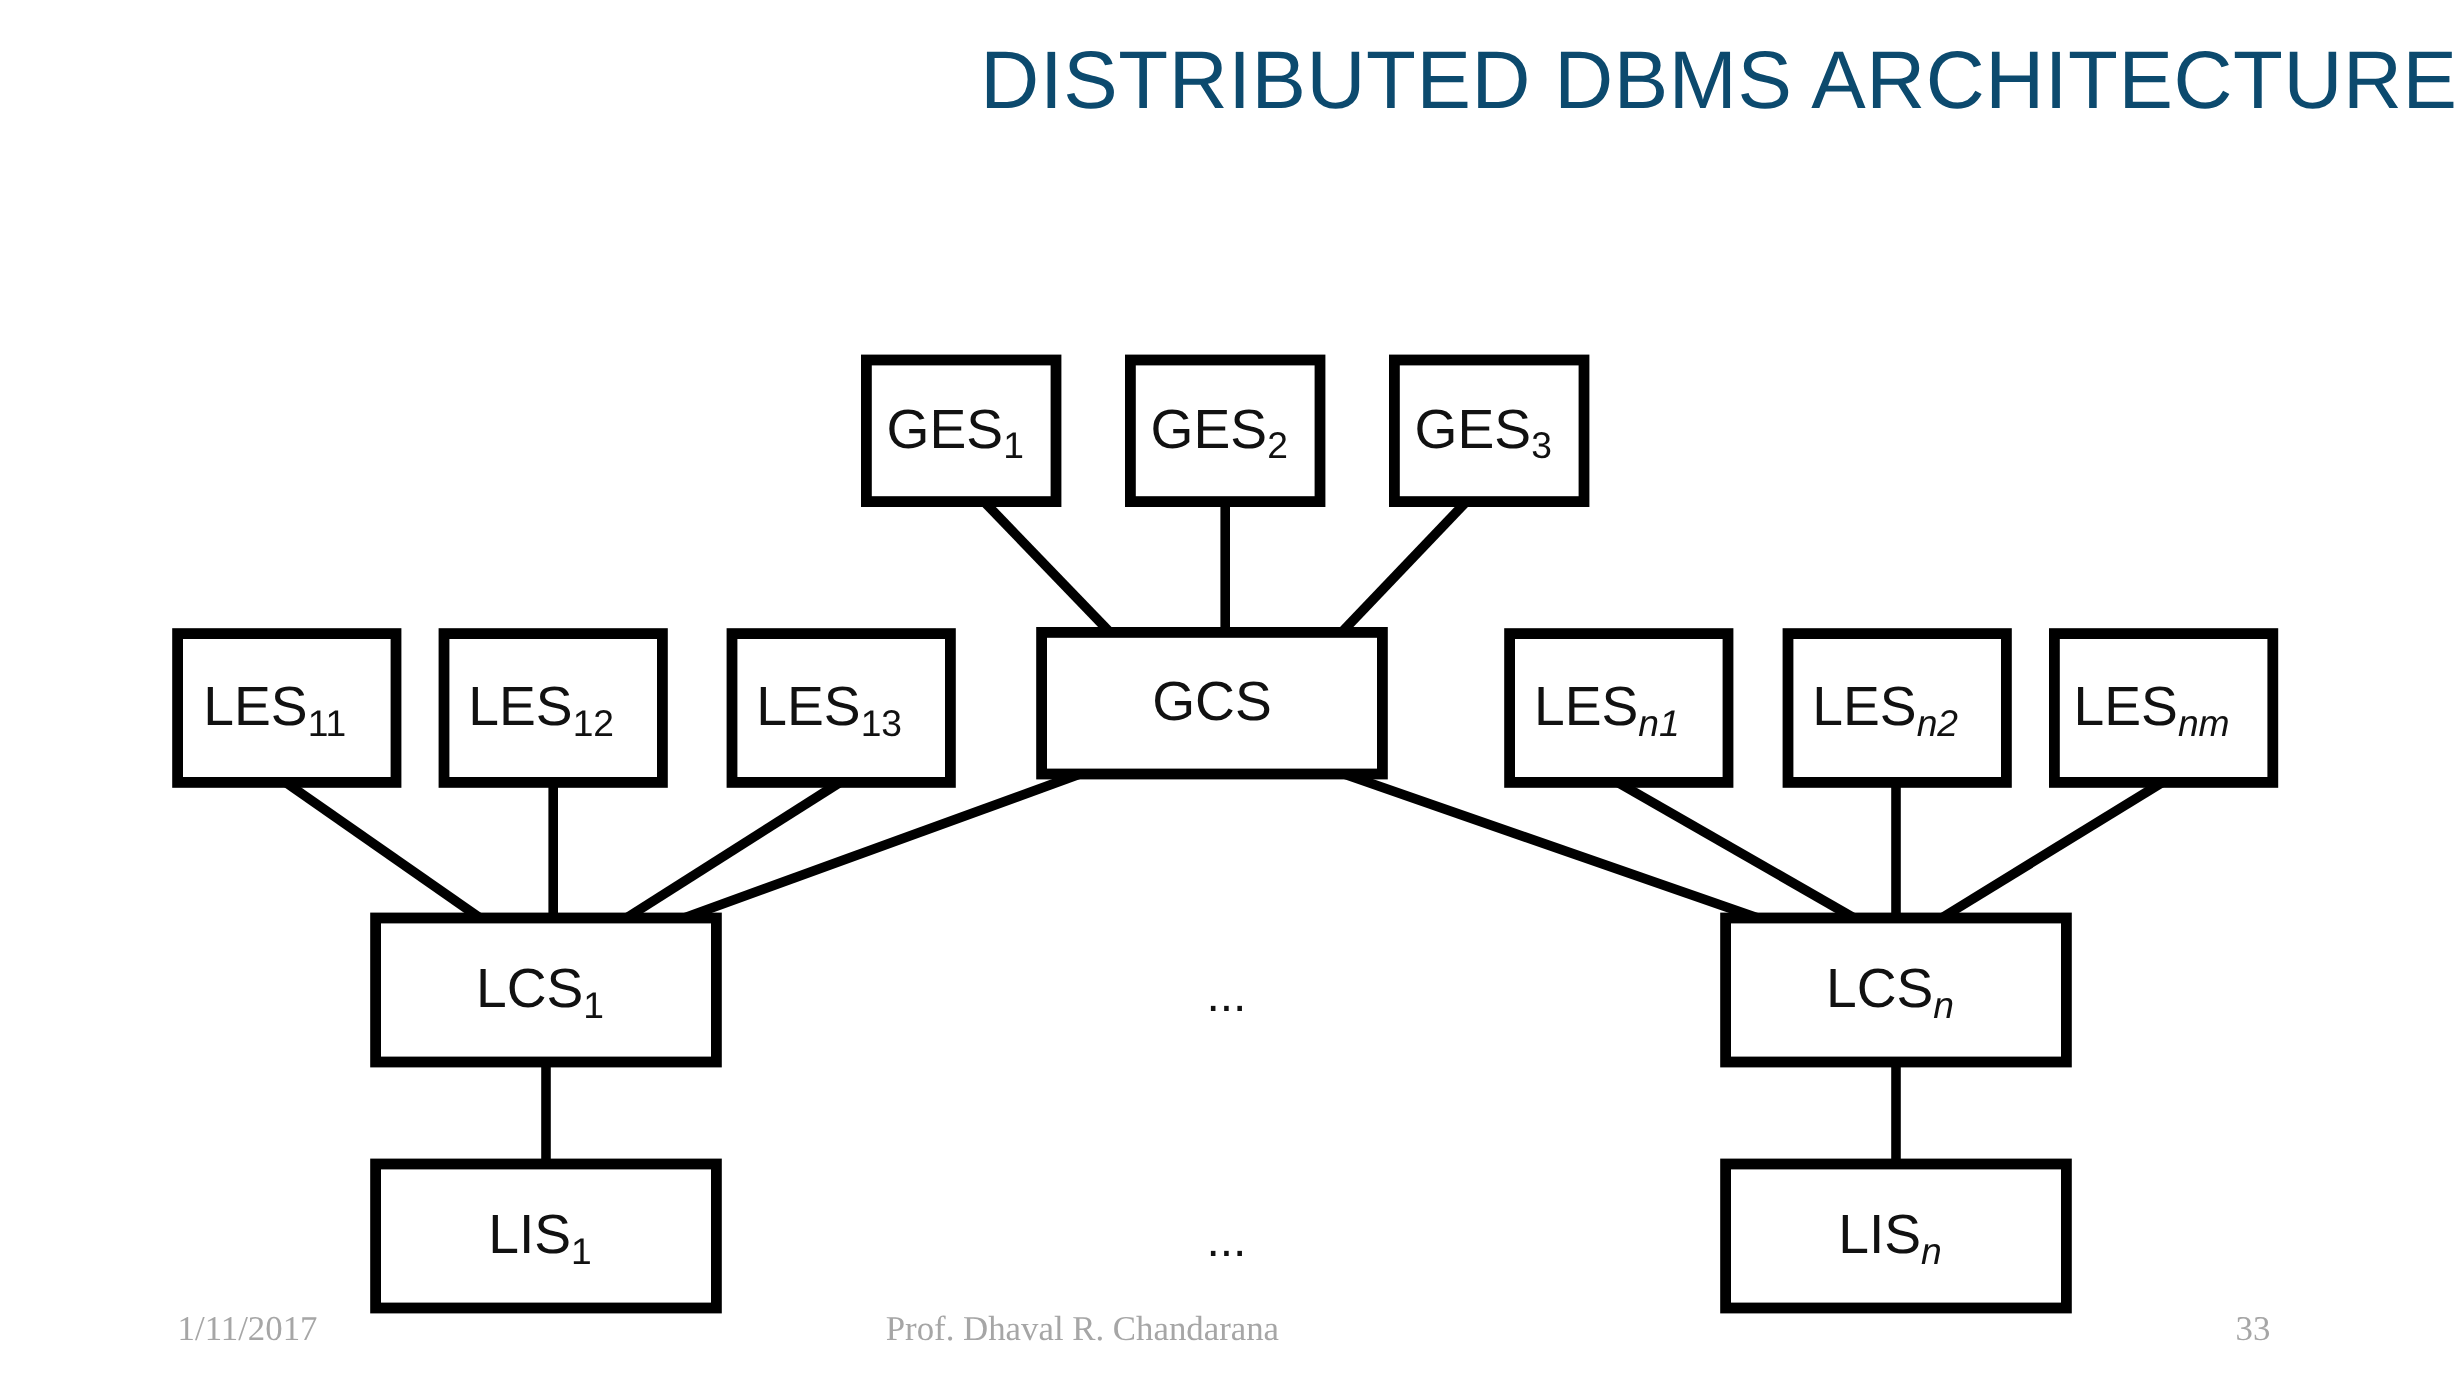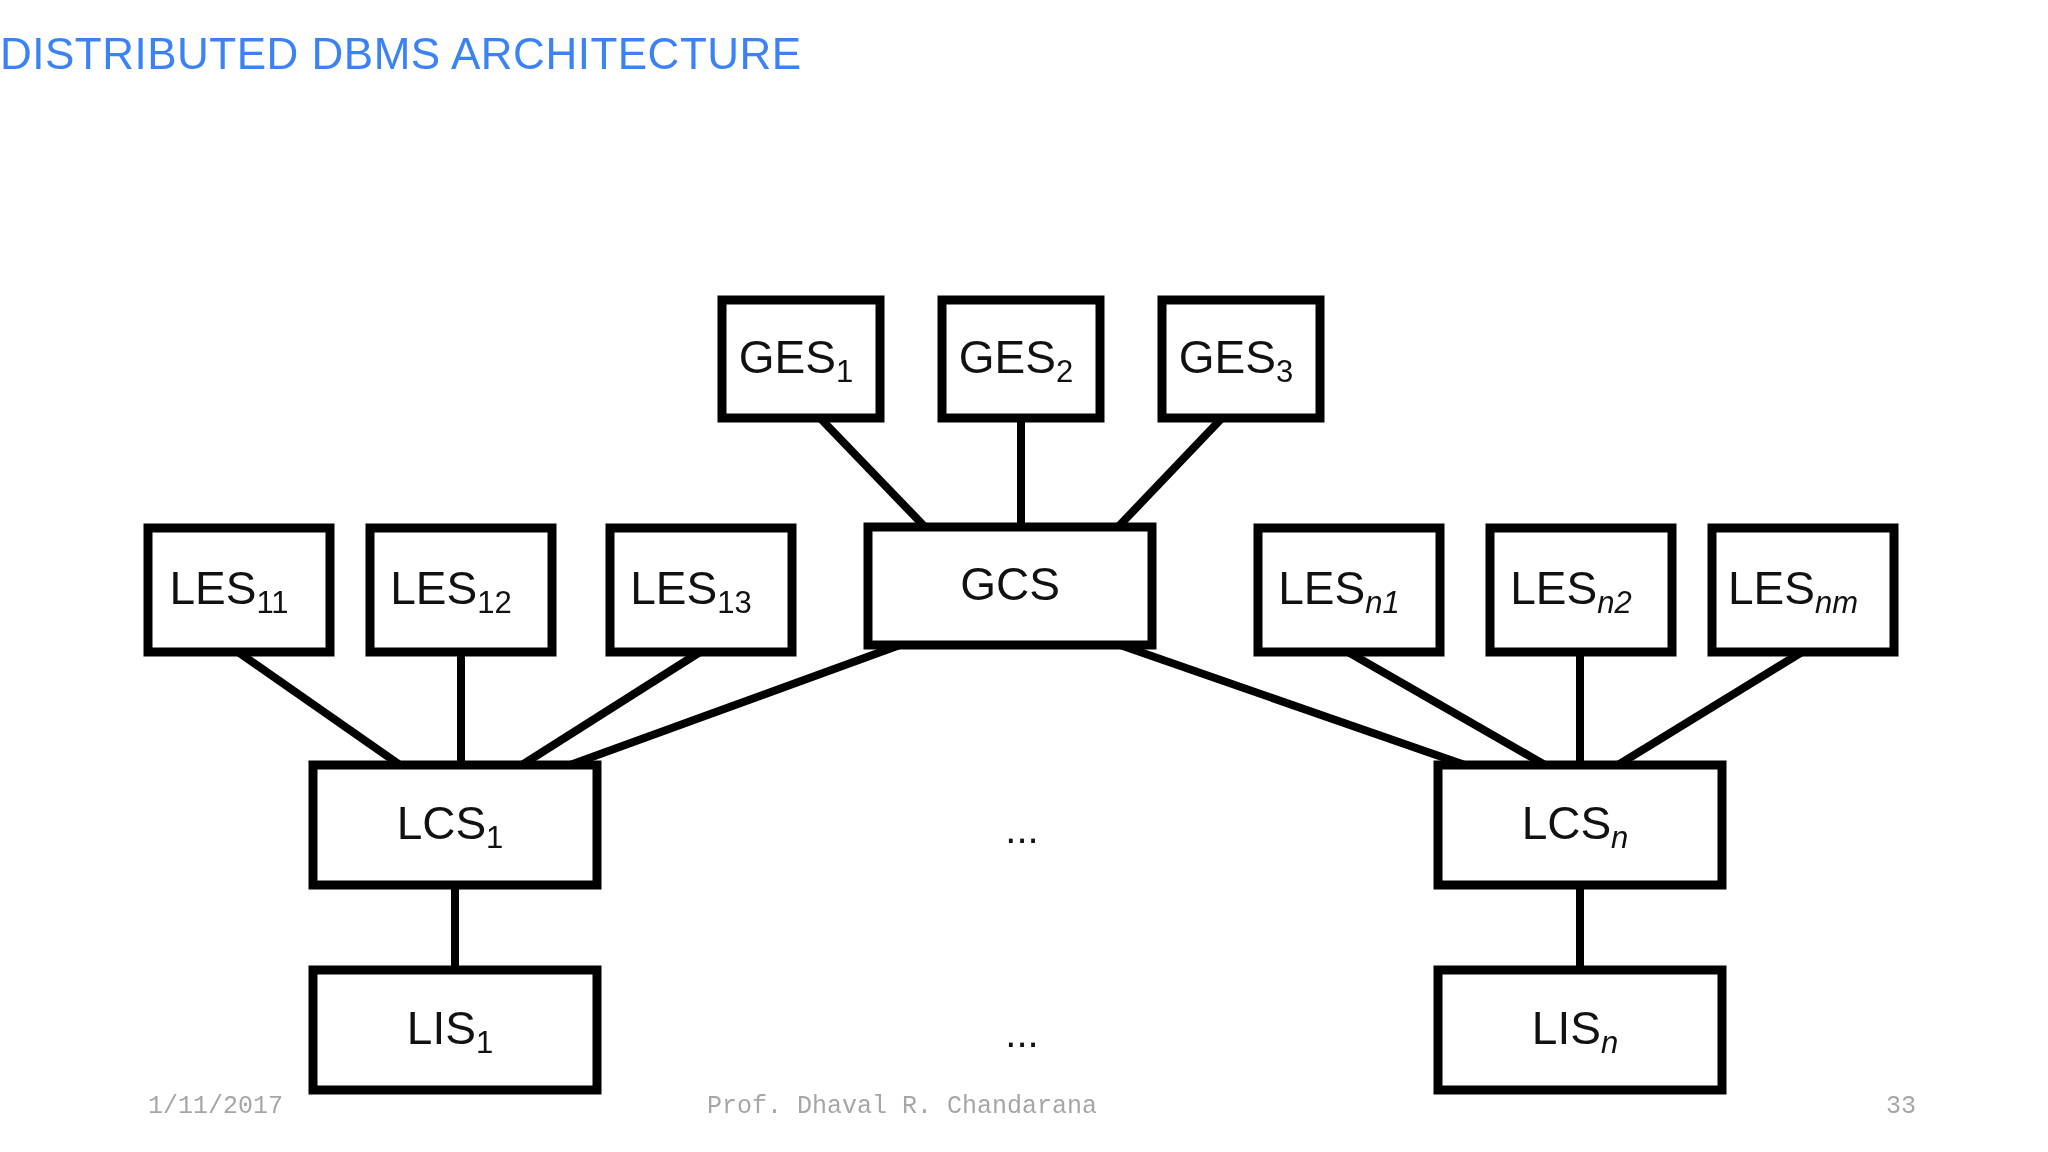--- a/index.html
+++ b/index.html
@@ -14,25 +14,25 @@
     overflow: hidden;
     font-family: "Liberation Sans", sans-serif;
   }
 
   
   #slide-title {
     position: absolute;
     left: 0;
     top: 28px;
     width: 2048px;
-    text-align: left;
-    color: #3b82f6;
+    text-align: right;
+    color: #0c4a6e;
     font-family: "Liberation Sans", sans-serif;
     font-weight: 400;
-    font-size: 44px;
+    font-size: 68px;
     line-height: 1.16;
     letter-spacing: 0.5px;
   }
   #slide-title .title-line {
     display: block;
     white-space: pre;
   }
 
   
   #diagram-region {
@@ -82,38 +82,38 @@
   }
 
   
   #slide-footer {
     position: absolute;
     left: 0;
     top: 1092px;
     width: 2048px;
     height: 46px;
     color: #a6a6a6;
-    font-family: Liberation Mono, monospace;
-    font-size: 25px;
+    font-family: Liberation Serif, serif;
+    font-size: 29px;
   }
   #footer-date {
     position: absolute;
     left: 148px;
     top: 0;
   }
   #footer-author {
     position: absolute;
     left: 0;
     top: 0;
     width: 1804px;
     text-align: center;
   }
   #footer-page {
     position: absolute;
-    right: 132px;
+    right: 156px;
     top: 0;
   }
 </style>
 </head>
 <body>
 
 <div id="slide-title">
   <span class="title-line">DISTRIBUTED DBMS ARCHITECTURE</span>
 </div>
 

